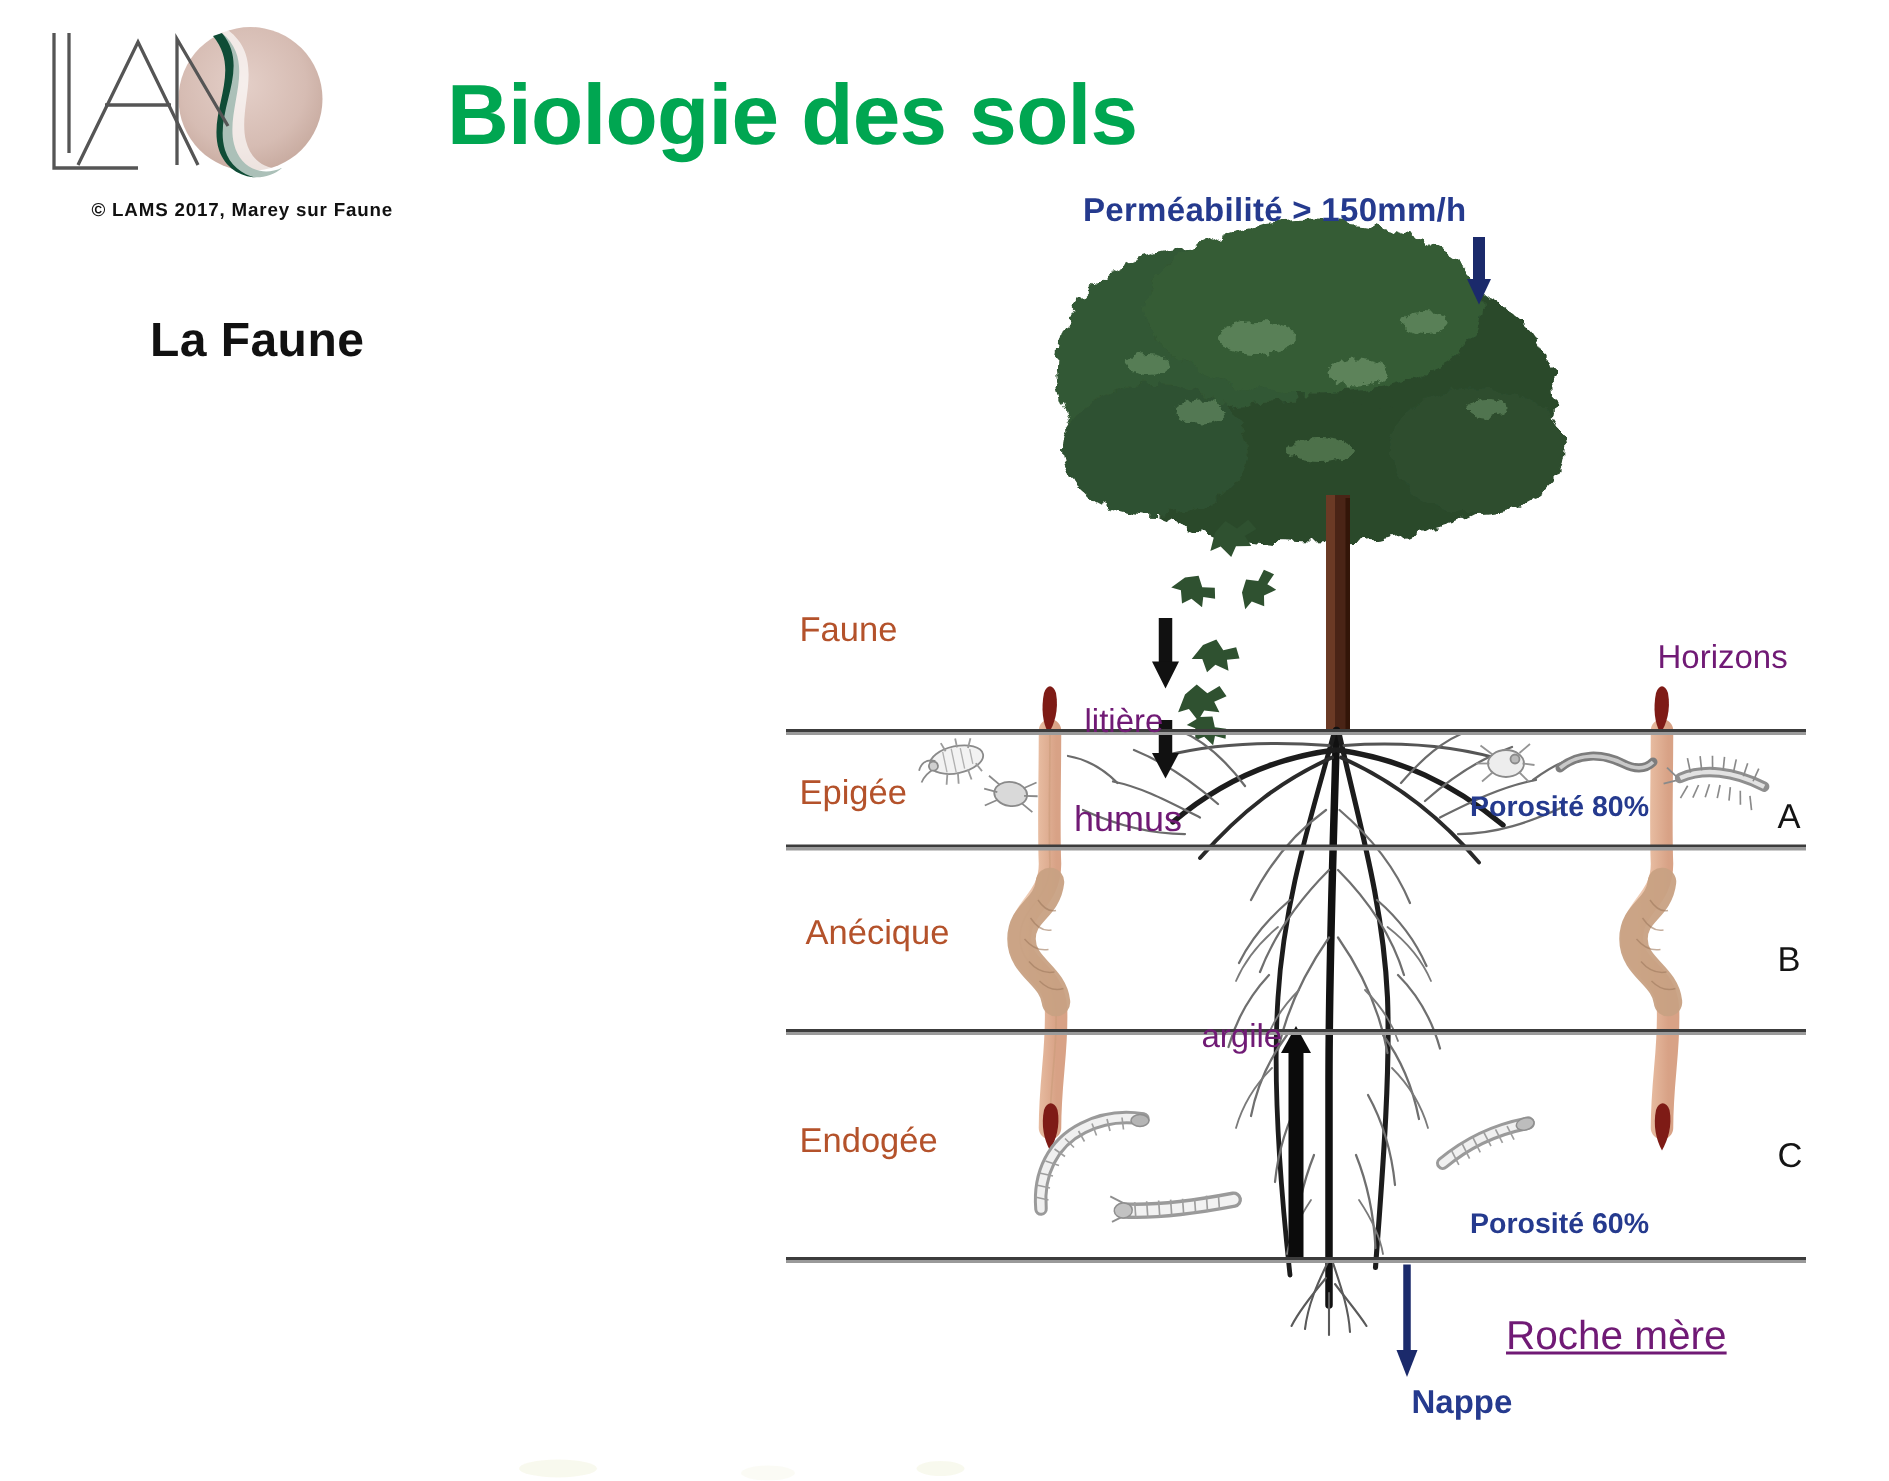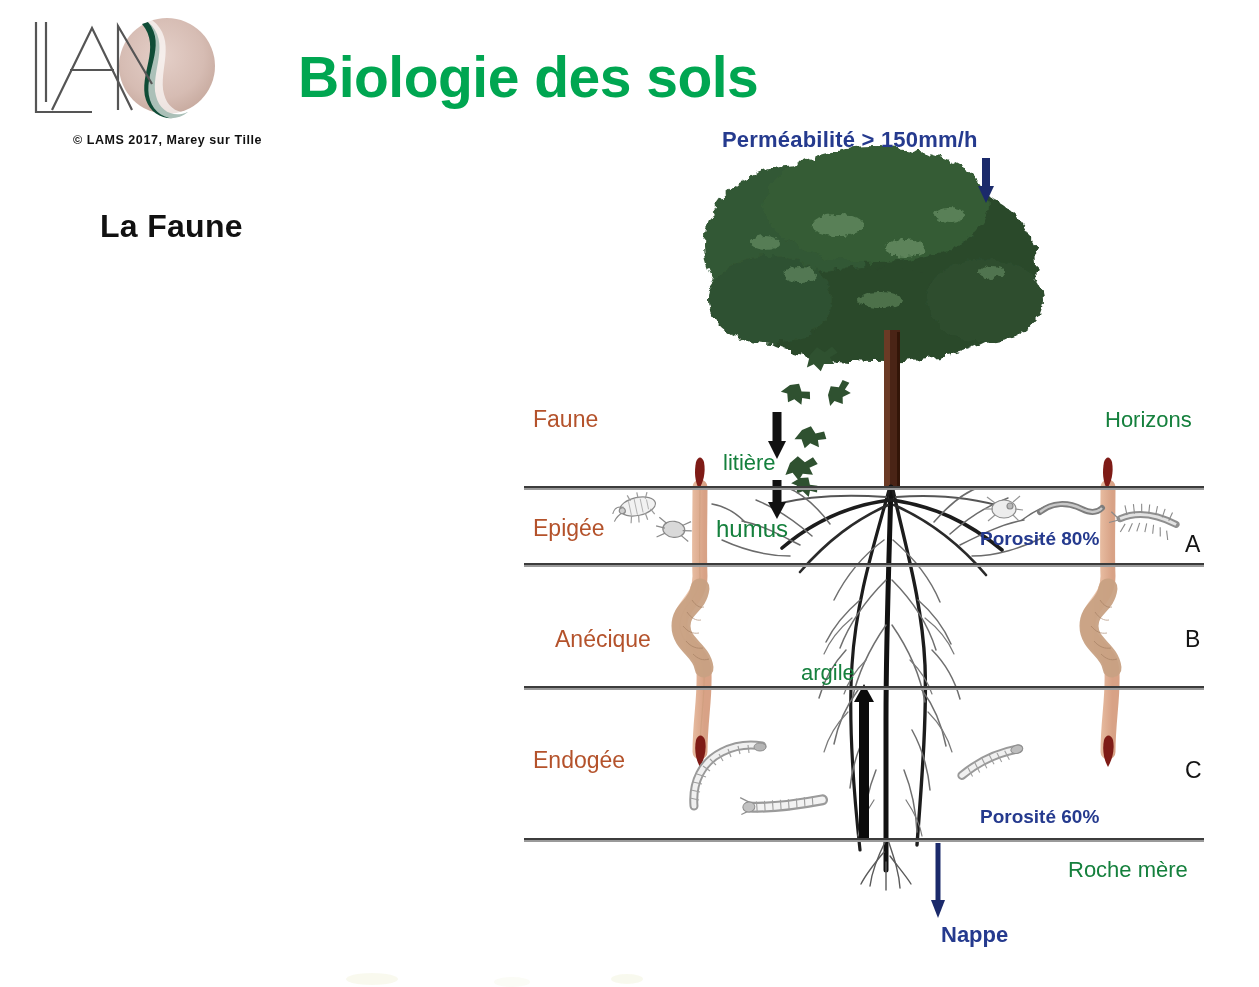--- a/index.html
+++ b/index.html
@@ -22,35 +22,35 @@
             white-space:nowrap;letter-spacing:.3px;margin-top:12px;}
 
   
   .blue-txt{color:#253a8e;white-space:nowrap;}
   #perm-label{left:722px;top:127px;font-size:22px;font-weight:600;letter-spacing:.2px;}
   #nappe-label{left:941px;top:922px;font-size:22px;font-weight:600;}
   #poro80{left:980px;top:528px;font-size:19px;font-weight:600;}
   #poro60{left:980px;top:806px;font-size:19px;font-weight:700;}
 
   
-  .blk-txt{color:#15803d;white-space:nowrap;}
+  .blk-txt{color:#701a75;white-space:nowrap;margin-top:18px;}
   #horizons{left:1105px;top:407px;font-size:22px;}
-  #roche{left:1068px;top:857px;font-size:22px;}
+  #roche{left:1004px;top:857px;font-size:27px;text-decoration:underline;}
   #litiere{left:723px;top:450px;font-size:22px;}
   #humus{left:716px;top:515px;font-size:24px;}
   #argile{left:801px;top:660px;font-size:22px;}
   .hz-letter{font-size:23px;color:#141414;}
   #hzA{left:1185px;top:531px;}
   #hzB{left:1185px;top:626px;}
   #hzC{left:1185px;top:757px;}
 
   .brown-txt{color:#b4522b;white-space:nowrap;font-size:23px;}
   #lbl-faune{left:533px;top:406px;}
   #lbl-epigee{left:533px;top:515px;}
-  #lbl-anecique{left:555px;top:608px;margin-top:18px;}
+  #lbl-anecique{left:537px;top:608px;}
   #lbl-endogee{left:533px;top:747px;}
 
   
   .hline{left:524px;width:680px;height:4px;
          background:linear-gradient(to bottom,#3c3c3c 0 2px,#9a9a9a 2px 4px);}
   #hl1{top:486px;}
   #hl2{top:563px;}
   #hl3{top:686px;}
   #hl4{top:838px;}
 
@@ -415,21 +415,21 @@
              C162 112 134 106 128 86 C120 60 146 32 126 8 Z" fill="#ffffff" opacity=".65"></path>
     <g fill="none" stroke="#555" stroke-width="2.2">
       <path d="M14 8 L14 98 L70 98"></path>
       <path d="M24 8 L24 88"></path>
       <path d="M30 96 L70 14 L110 96"></path>
       <path d="M48 56 L92 56"></path>
       <path d="M96 96 L96 12 L130 70"></path>
     </g>
   </svg>
 </div>
-<div id="copyright" class="abs">© LAMS 2017, Marey sur Tille</div>
+<div id="copyright" class="abs">© LAMS 2017, Marey sur Faune</div>
 
 <div id="main-title" class="abs">Biologie des sols</div>
 <div id="subtitle" class="abs">La Faune</div>
 
 <div id="hl1" class="abs hline"></div>
 <div id="hl2" class="abs hline"></div>
 <div id="hl3" class="abs hline"></div>
 <div id="hl4" class="abs hline"></div>
 
 <div id="perm-label" class="abs blue-txt">Perméabilité &gt; 150mm/h</div>

